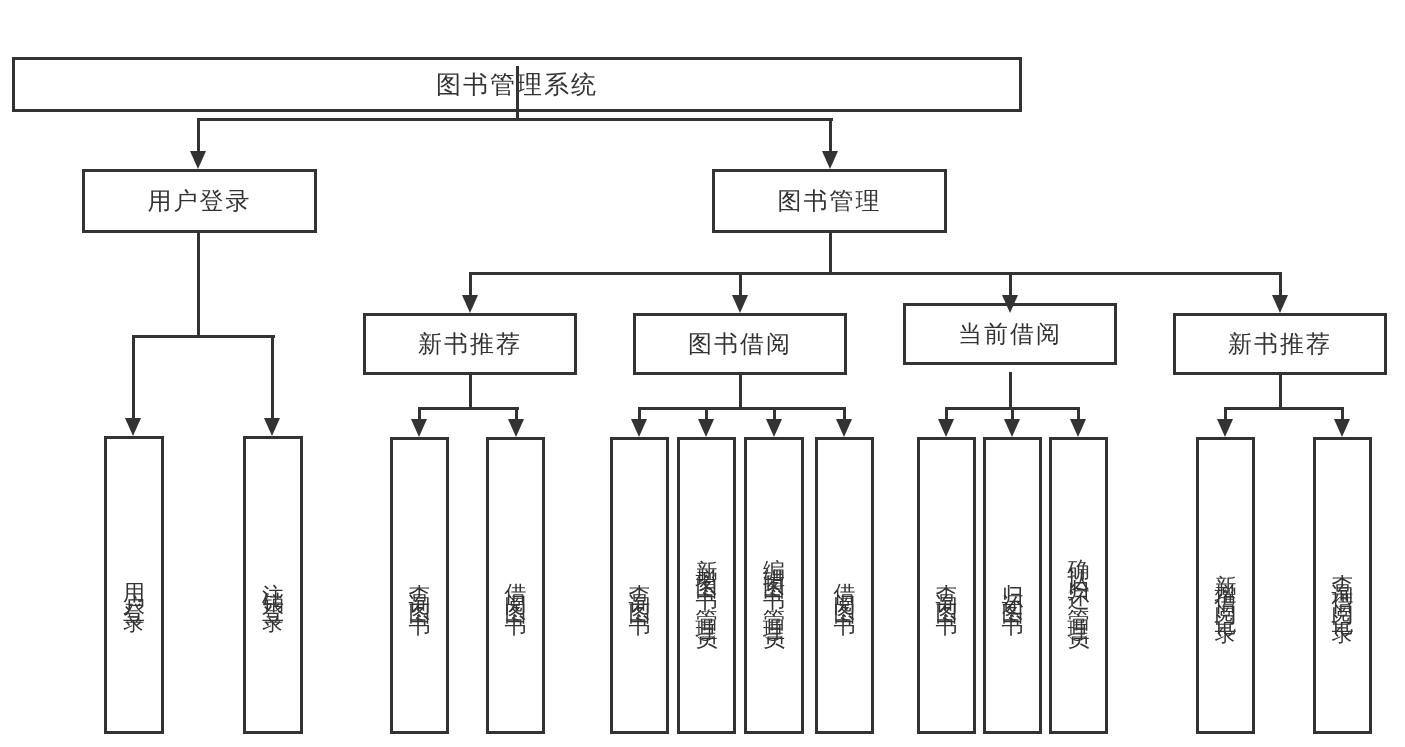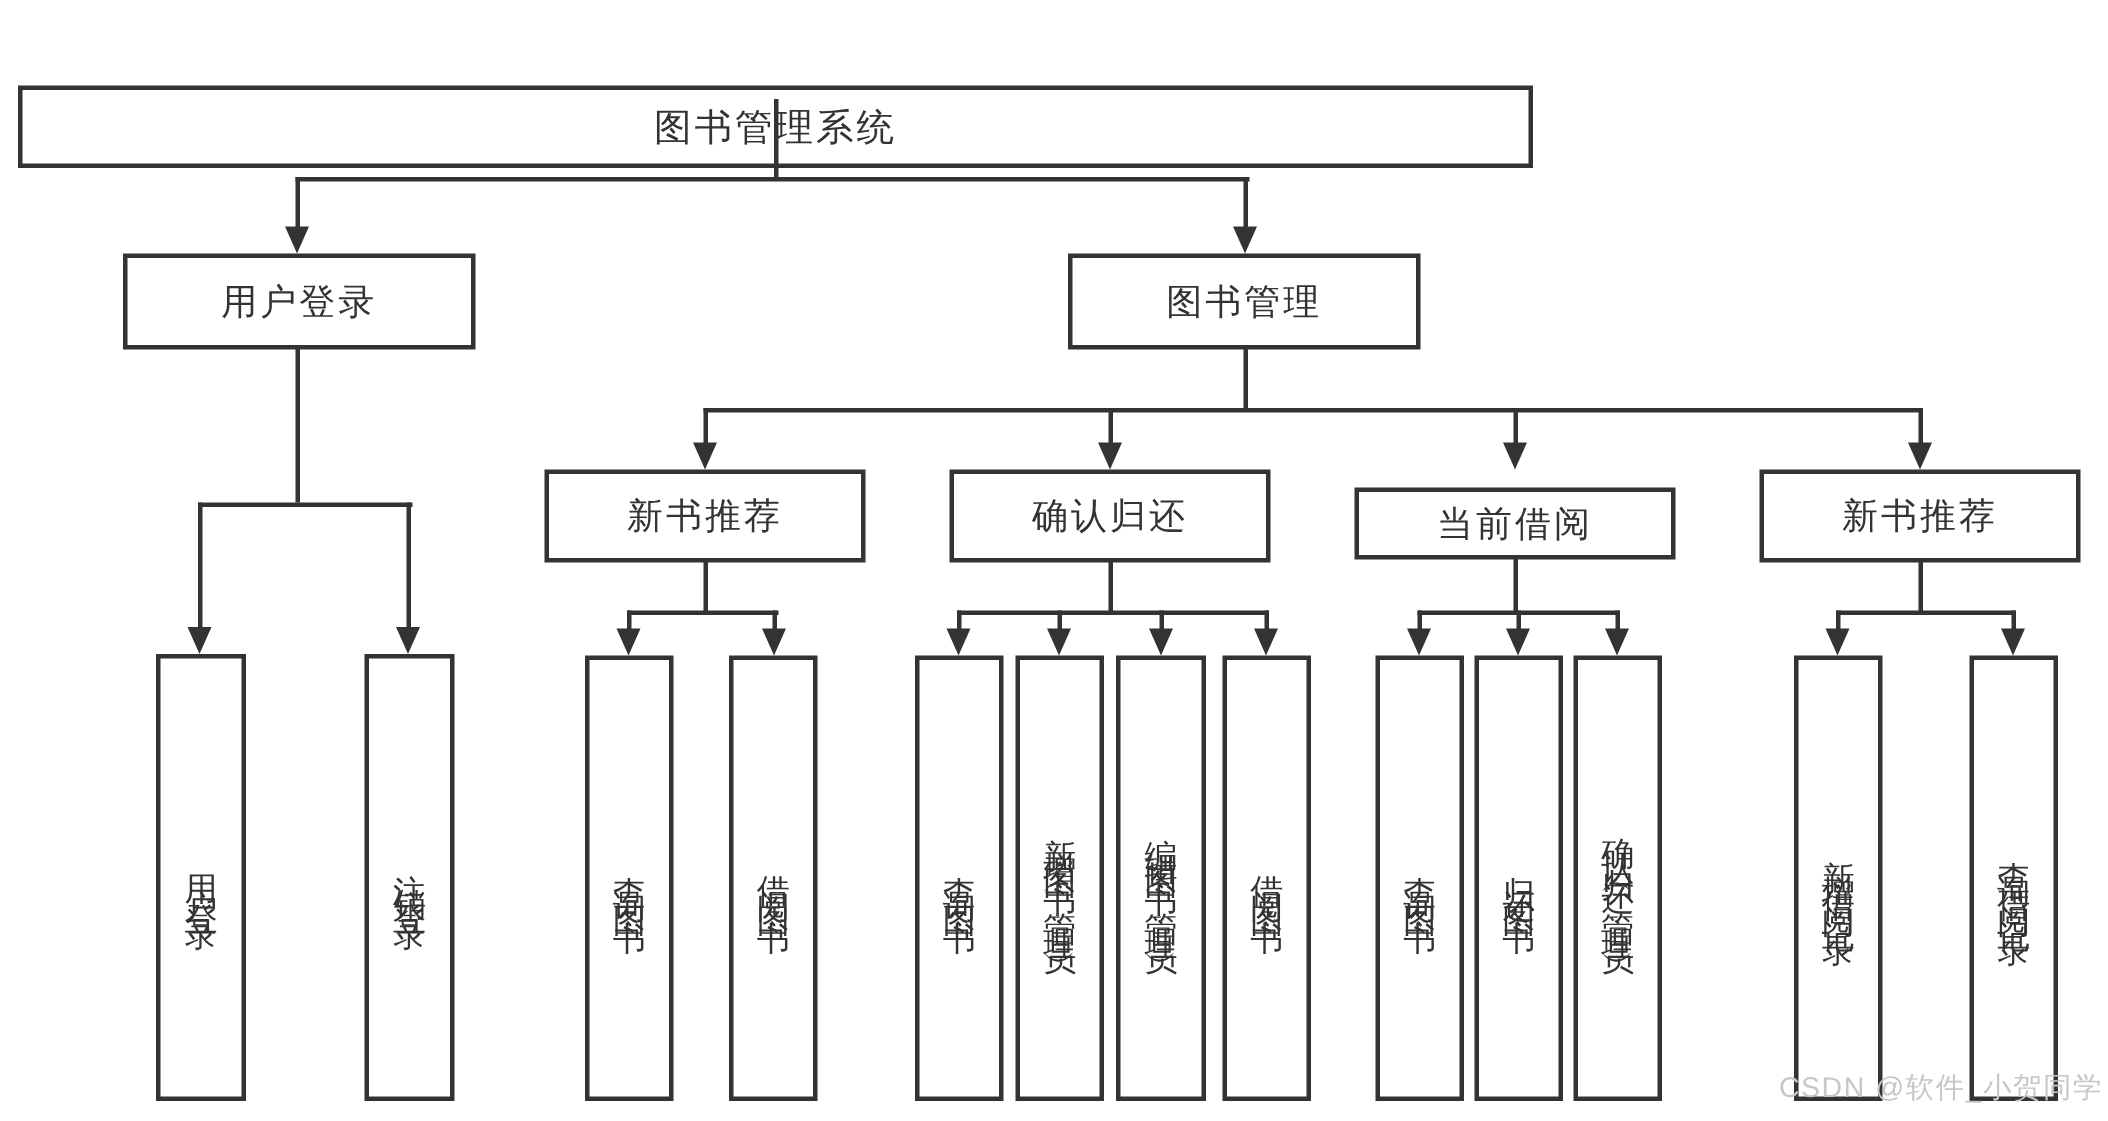--- a/index.html
+++ b/index.html
@@ -32,22 +32,22 @@
 <body>
 
 <div id="stage">
 
   <div class="box hbox rootbox" style="left:12px;top:13px;width:1010px;height:55px">图书管理系统</div>
 
   <div class="box hbox" style="left:82px;top:169px;width:235px;height:64px">用户登录</div>
   <div class="box hbox" style="left:363px;top:313px;width:214px;height:62px">新书推荐</div>
 
   <div class="box hbox" style="left:712px;top:169px;width:235px;height:64px">图书管理</div>
-  <div class="box hbox" style="left:633px;top:313px;width:214px;height:62px">确认归还</div>
-  <div class="box hbox" style="left:903px;top:325px;width:214px;height:48px">当前借阅</div>
+  <div class="box hbox" style="left:633px;top:313px;width:214px;height:62px">图书借阅</div>
+  <div class="box hbox" style="left:903px;top:303px;width:214px;height:62px">当前借阅</div>
   <div class="box hbox" style="left:1173px;top:313px;width:214px;height:62px">新书推荐</div>
 
   <div class="box vbox" style="left:104px;top:436px;width:60px;height:298px">用户登录</div>
   <div class="box vbox" style="left:243px;top:436px;width:60px;height:298px">注销登录</div>
 
   <div class="box vbox" style="left:390px;top:437px;width:59px;height:297px">查询图书</div>
   <div class="box vbox" style="left:486px;top:437px;width:59px;height:297px">借阅图书</div>
 
   <div class="box vbox" style="left:610px;top:437px;width:59px;height:297px">查询图书</div>
   <div class="box vbox" style="left:677px;top:437px;width:59px;height:297px">新增图书（管理员）</div>
@@ -113,15 +113,14 @@
   <div class="line" style="left:1077px;top:407px;width:3px;height:14px"></div>
   <div class="arrow" style="left:1070px;top:419px"></div>
 
   <div class="line" style="left:1279px;top:372px;width:3px;height:37px"></div>
   <div class="line" style="left:1224px;top:407px;width:120px;height:3px"></div>
   <div class="line" style="left:1224px;top:407px;width:3px;height:14px"></div>
   <div class="arrow" style="left:1217px;top:419px"></div>
   <div class="line" style="left:1341px;top:407px;width:3px;height:14px"></div>
   <div class="arrow" style="left:1334px;top:419px"></div>
 
-  <div class="watermark">CSDN @软件_小贺同学</div>
 
 </div>
 
 </body></html>

